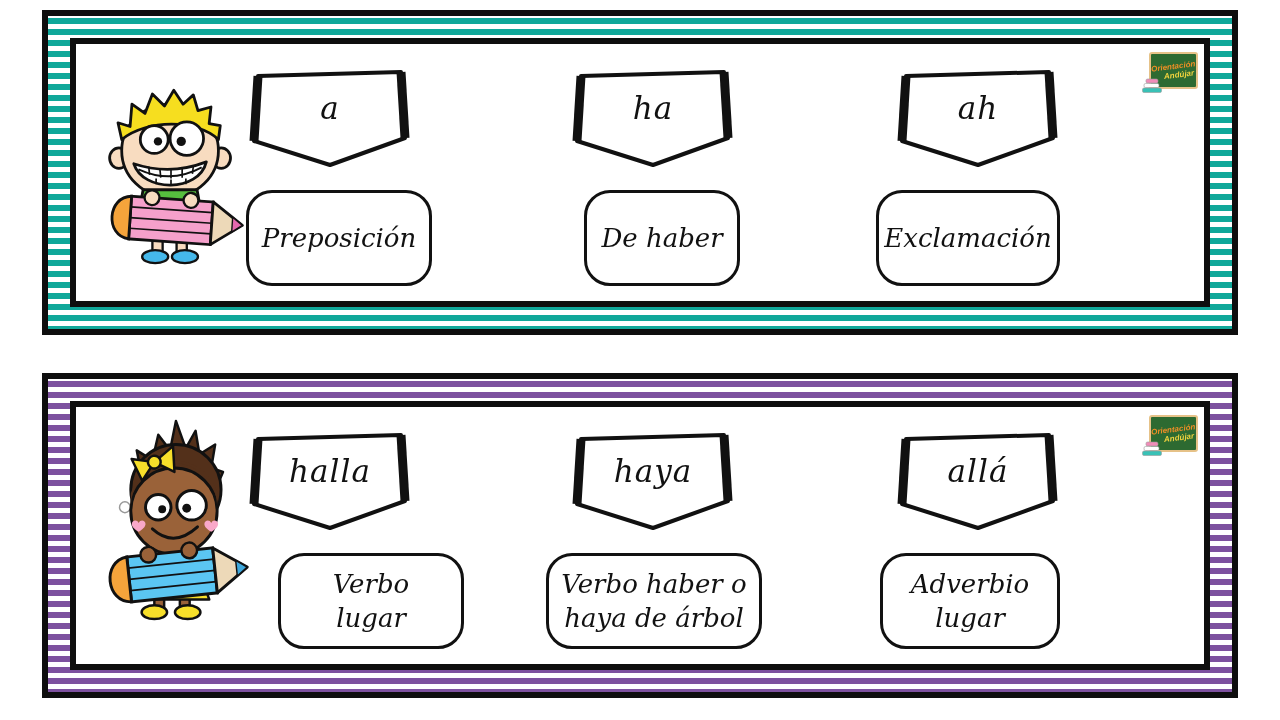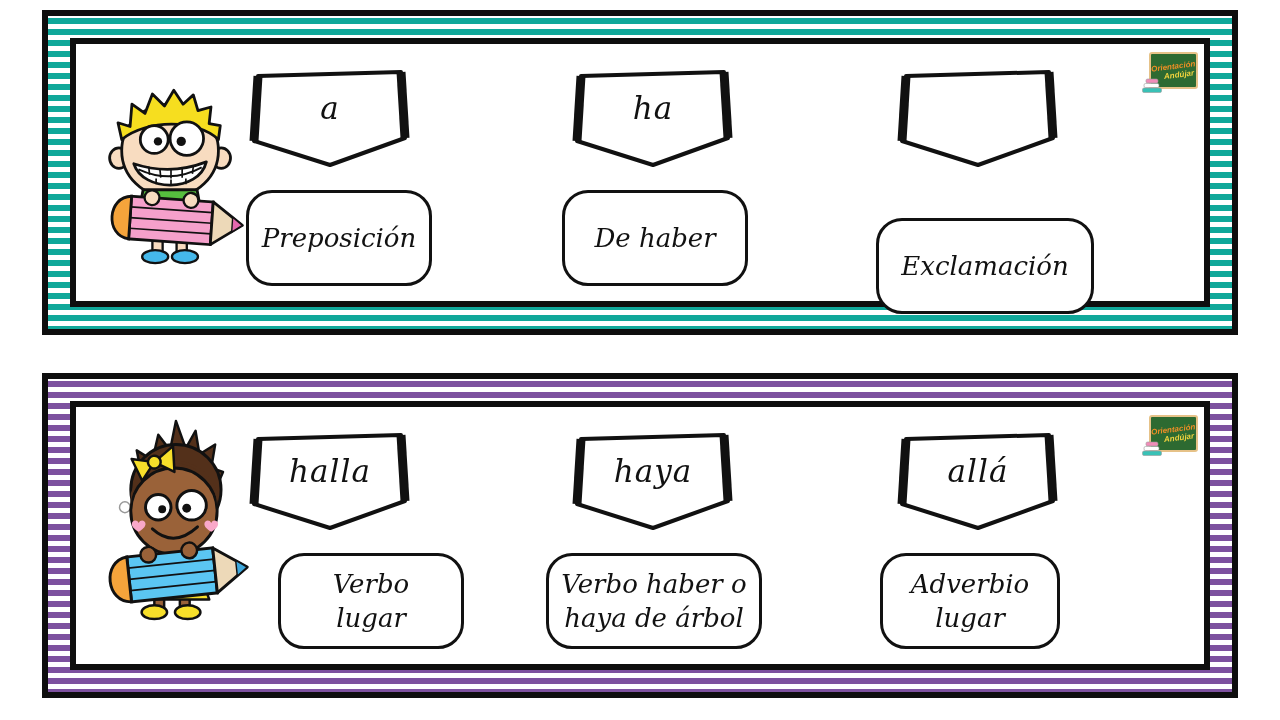--- a/index.html
+++ b/index.html
@@ -33,22 +33,22 @@
   .pos-3{left:820px;}
   
   .defbox{
     position:absolute;top:146px;height:96px;box-sizing:border-box;
     border:3.5px solid #111;border-radius:26px;background:#fff;
     display:flex;flex-direction:column;align-items:center;justify-content:center;
     font-style:italic;font-size:26px;line-height:1.32;text-align:left;
   }
   .defbox .line{display:block;white-space:nowrap;}
   .c0-d0{left:170px;width:186px;}
-  .c0-d1{left:486px;width:186px;}
-  .c0-d2{left:800px;width:218px;margin-top:28px;}
+  .c0-d1{left:508px;width:156px;}
+  .c0-d2{left:800px;width:184px;}
   .c1-d0{left:170px;width:186px;margin-left:32px;}
   .c1-d1{left:470px;width:216px;}
   .c1-d2{left:804px;width:180px;}
   
   .logo{position:absolute;right:6px;top:8px;width:56px;height:42px;}
   .board{
     position:absolute;left:7px;top:0;right:0;bottom:5px;
     background:#2d6a31;border:2px solid #e6c288;border-radius:3px;
     display:flex;flex-direction:column;align-items:center;justify-content:center;
     font-family:"Liberation Sans", sans-serif;font-style:italic;font-weight:bold;
@@ -107,20 +107,21 @@
         <path d="M153,4 L157,70" stroke="#111" stroke-width="9"></path>
       </svg>
       <span class="word">ha</span>
     </div>
     <div class="banner pos-3">
       <svg viewBox="0 0 164 102">
         <path d="M10,8 L153,4 L157,70 L82,97 L6,73 Z" fill="#fff" stroke="#111" stroke-width="4" stroke-linejoin="round"></path>
         <path d="M10,8 L6,73" stroke="#111" stroke-width="9"></path>
         <path d="M153,4 L157,70" stroke="#111" stroke-width="9"></path>
       </svg>
+      <span class="word">ah</span>
     </div>
 
     <div class="defbox c0-d0">
       <span class="line">Preposición</span>
       <span class="line"></span>
     </div>
     <div class="defbox c0-d1">
       <span class="line">De haber</span>
       <span class="line"></span>
     </div>

